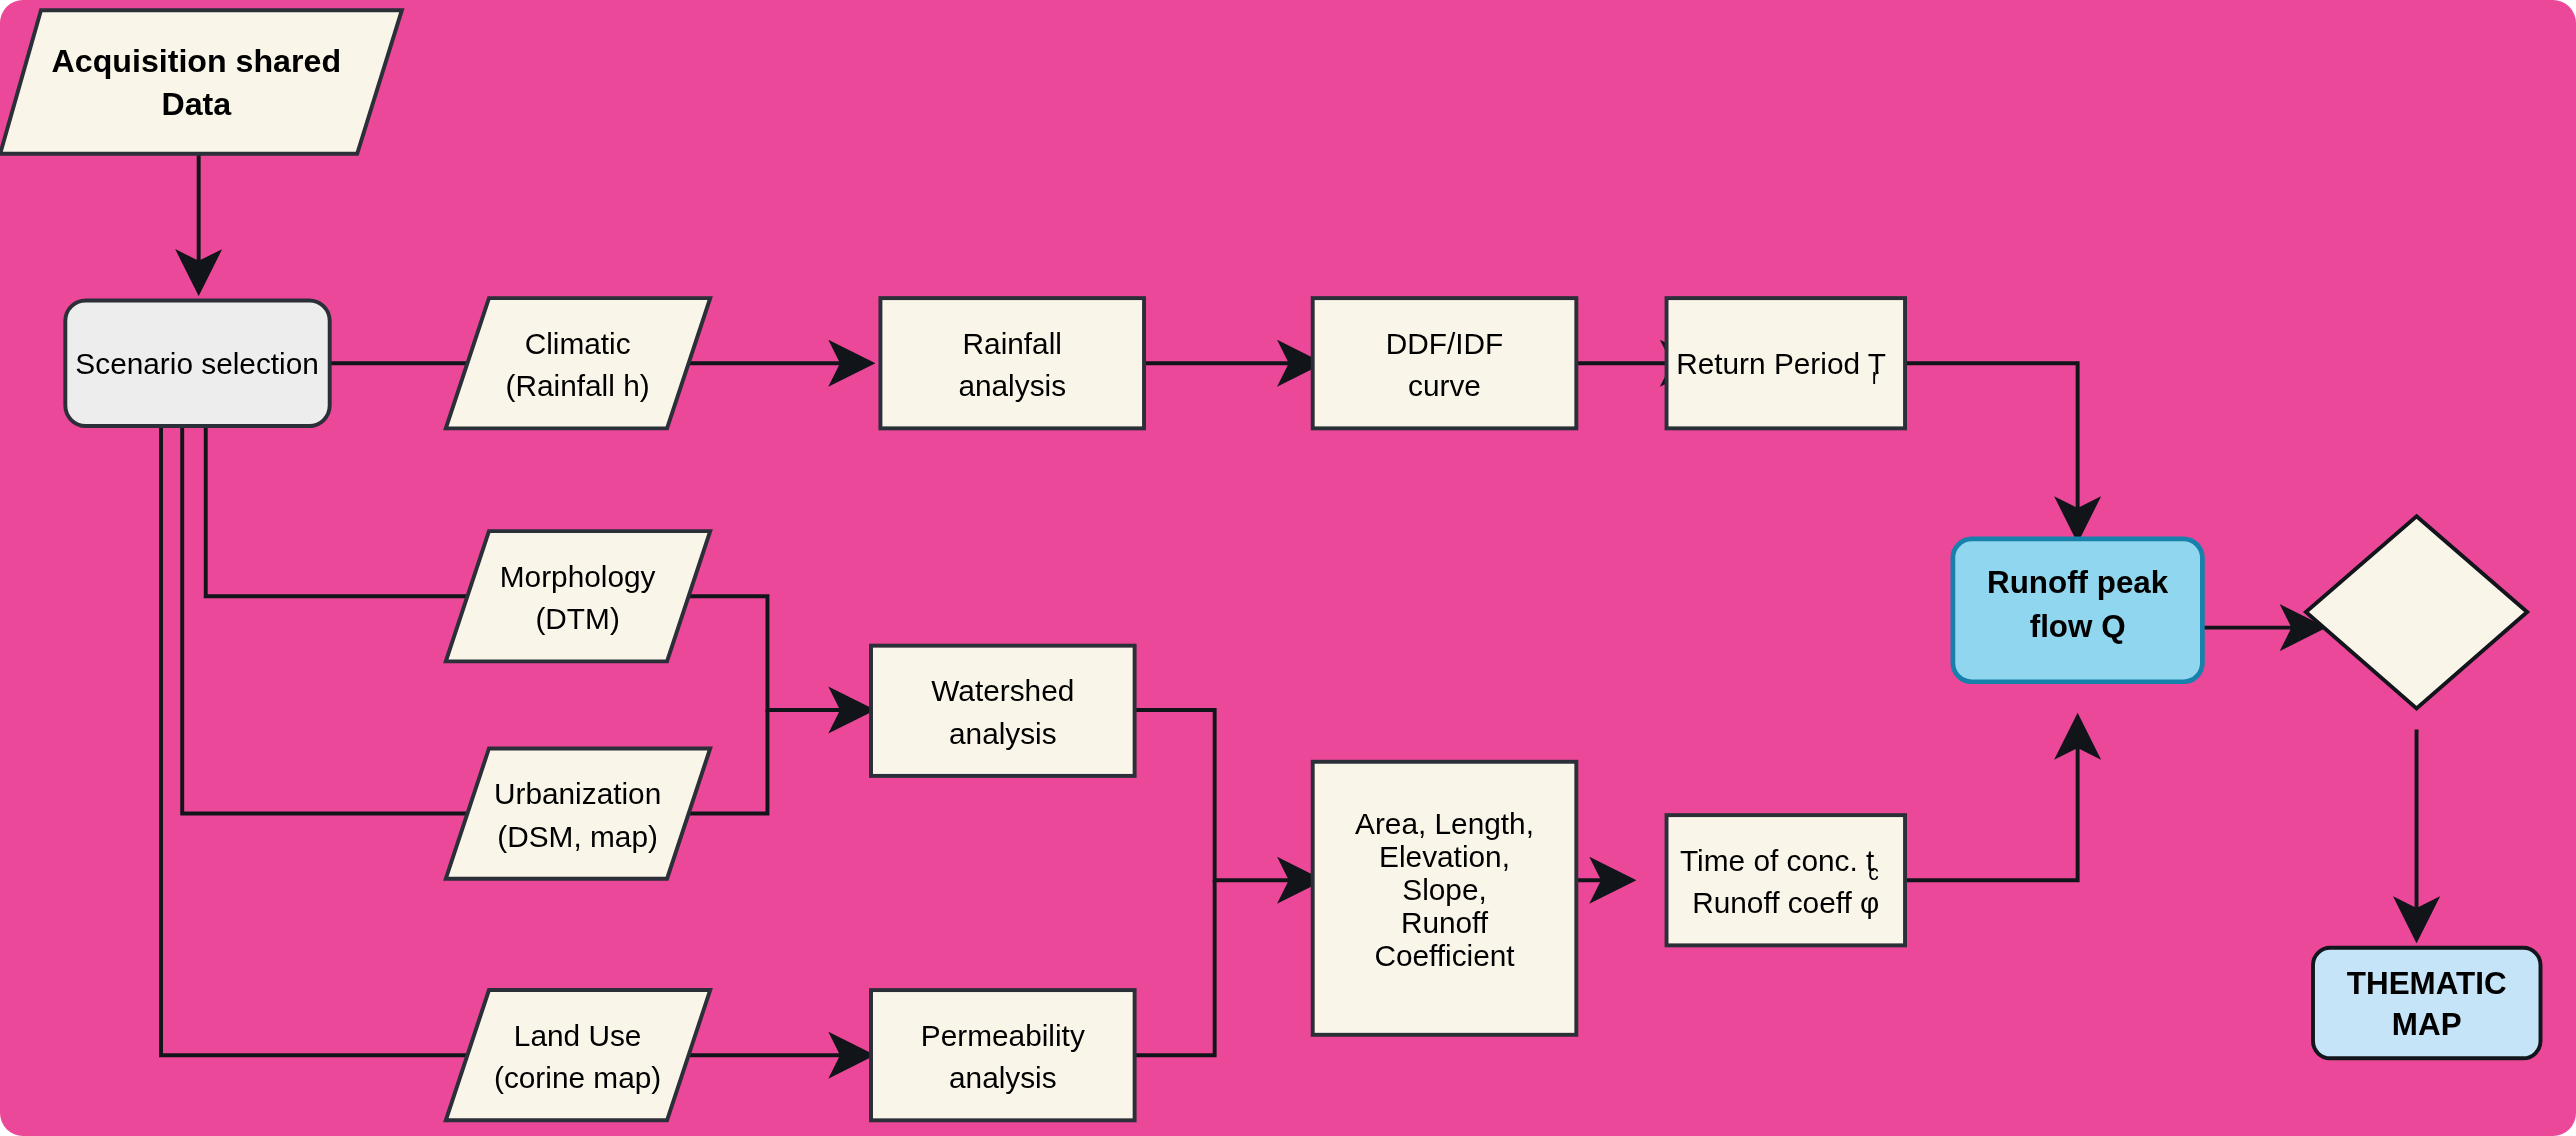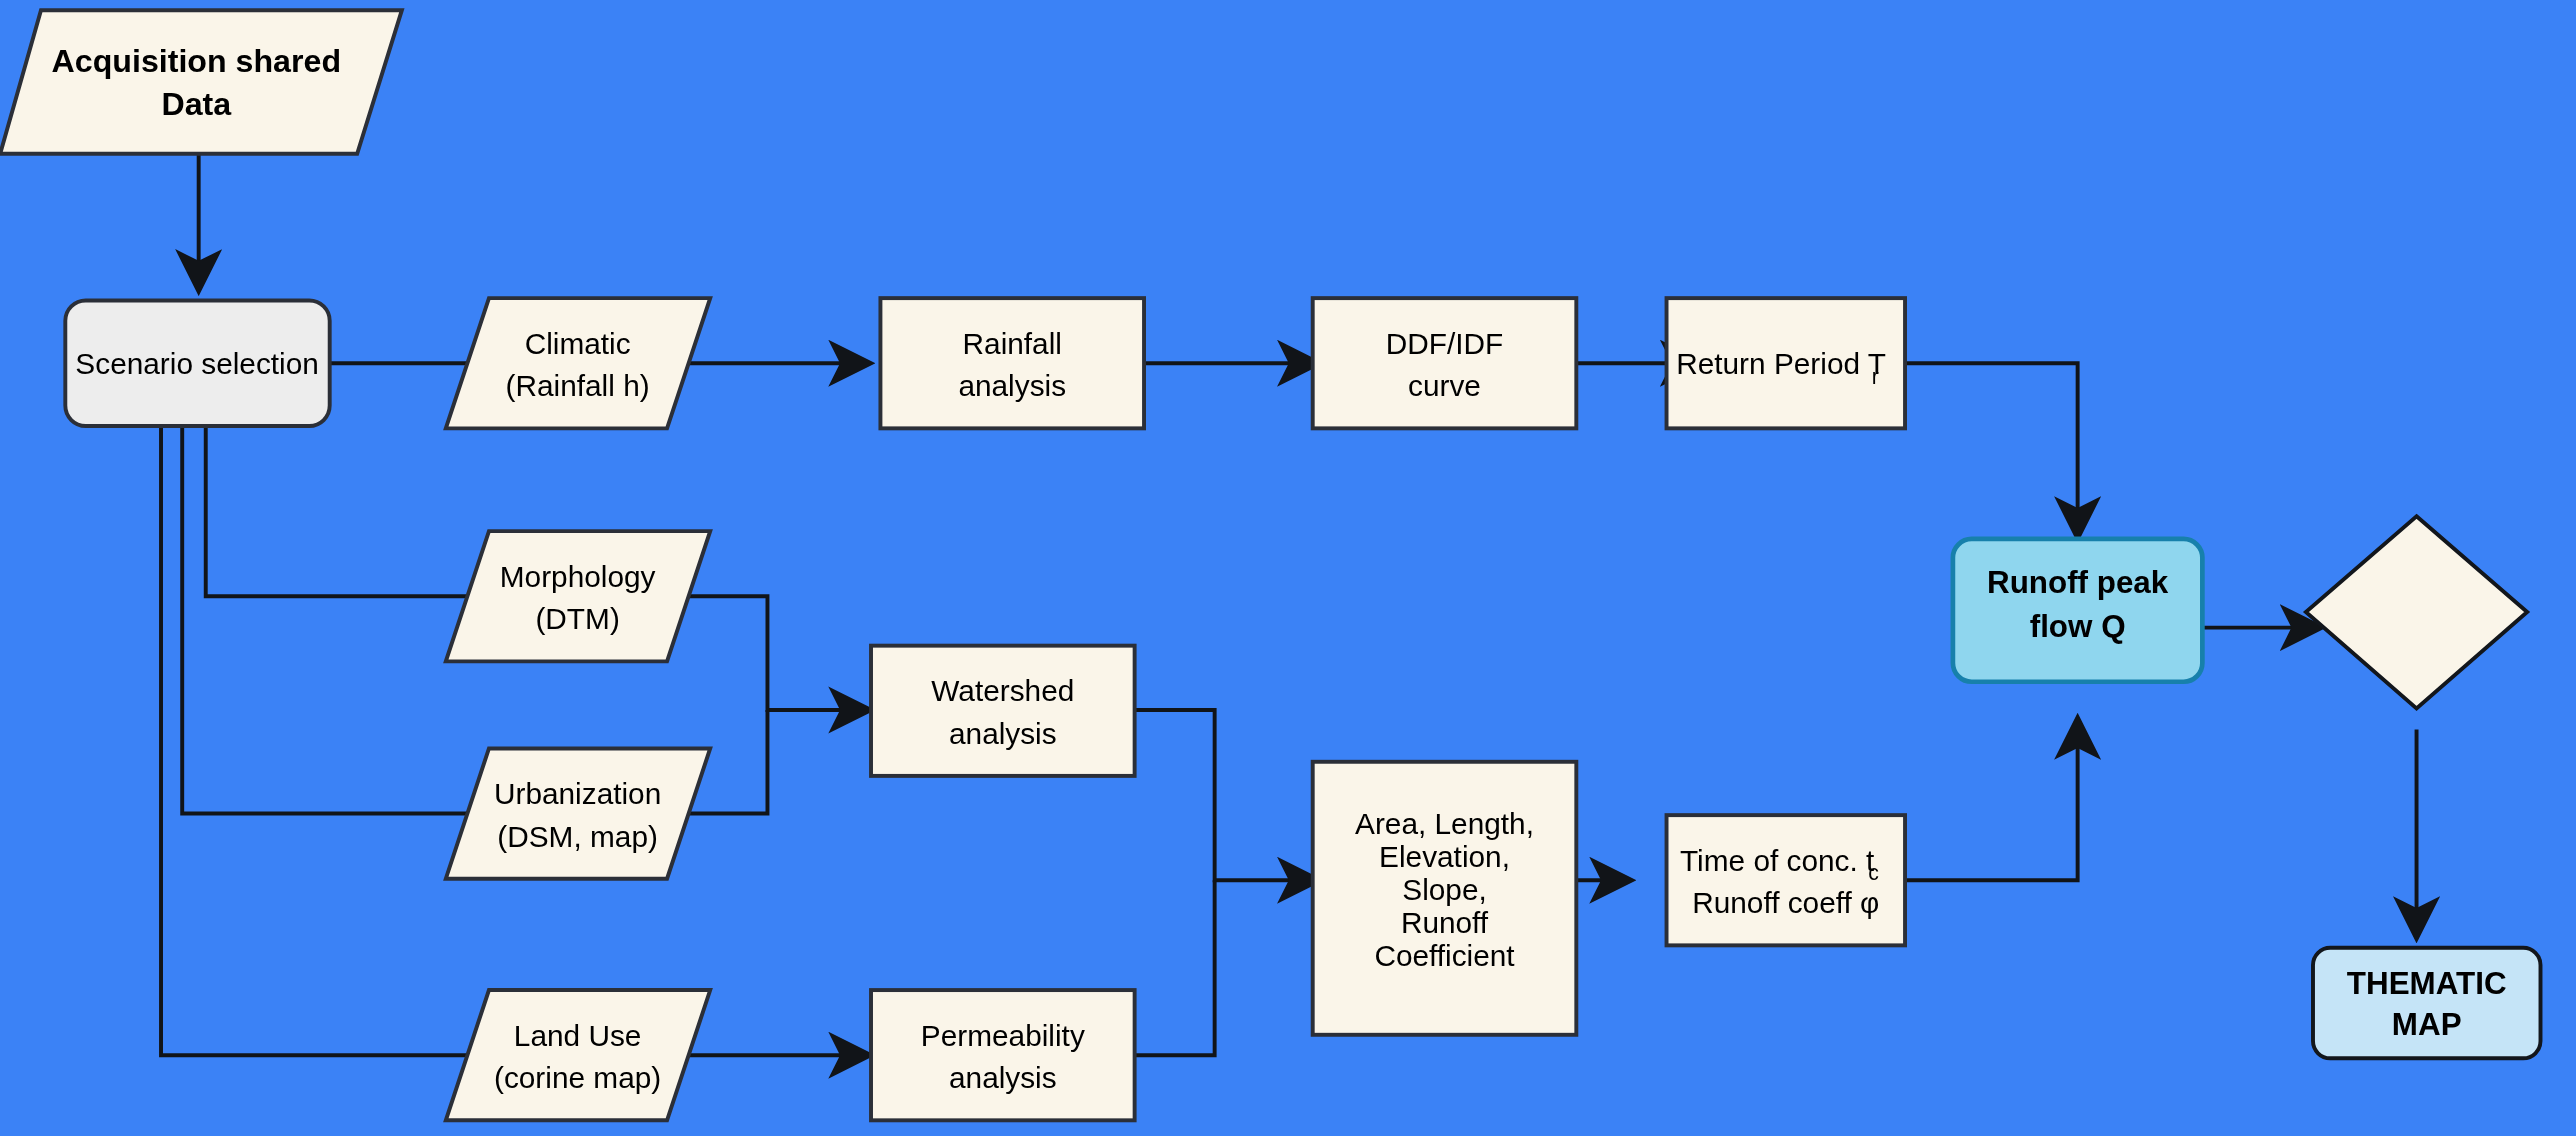--- a/index.html
+++ b/index.html
@@ -1,17 +1,17 @@
 <!DOCTYPE html>
 <html style="font-size:12.6px"><head>
 <meta charset="utf-8">
 <style>
   html,body{margin:0;padding:0;background:#ffffff;}
   body{width:2576px;height:1136px;font-family:"Liberation Sans",sans-serif;overflow:hidden;}
-  #stage{position:relative;width:2576px;height:1136px;background:#3b82f6;}
+  #stage{position:relative;width:2576px;height:1136px;background:#ec4899;border-radius:23px;}
   svg#flow{position:absolute;left:0;top:0;width:2576px;height:1136px;}
   .nodetext{font-family:"Liberation Sans",sans-serif;fill:#000;text-anchor:middle;}
   .t38{font-size:38px;}
   .t40b{font-size:41px;font-weight:bold;}
   .t39b{font-size:40px;font-weight:bold;}
   .sub{font-size:27px;}
 </style>
 </head>
 <body>
 

